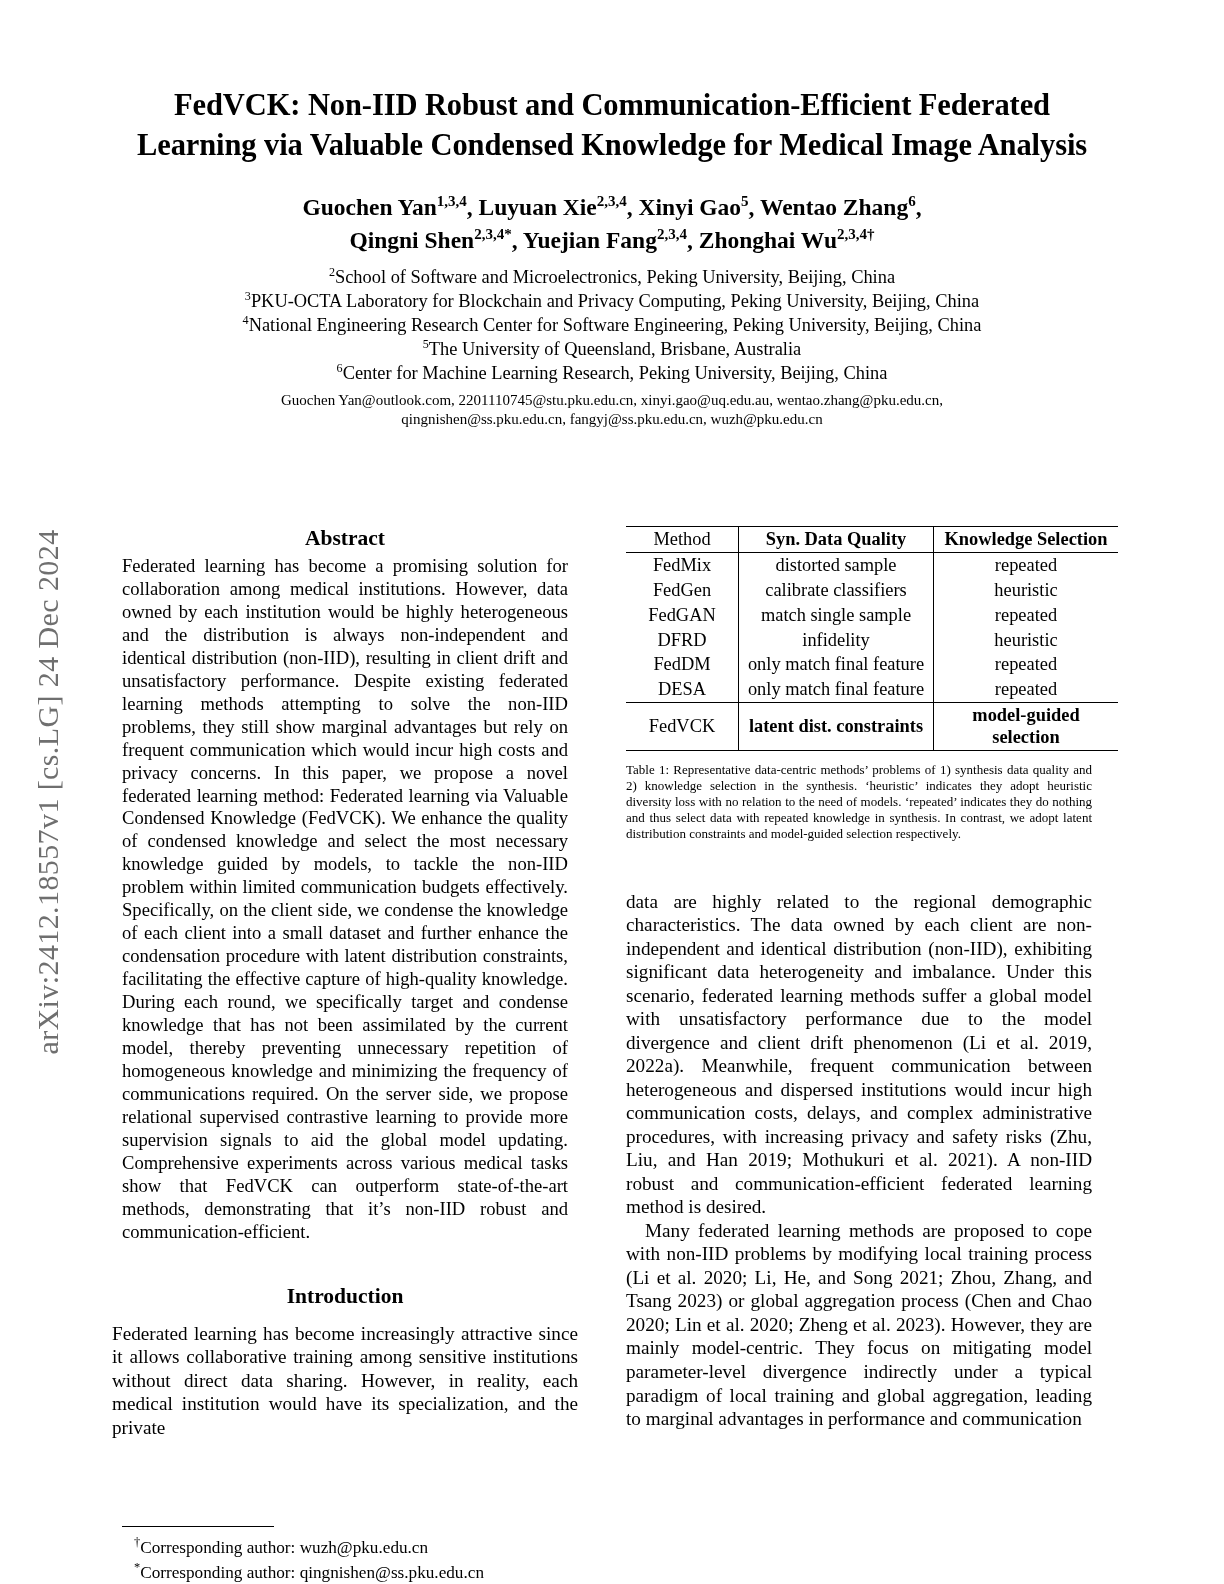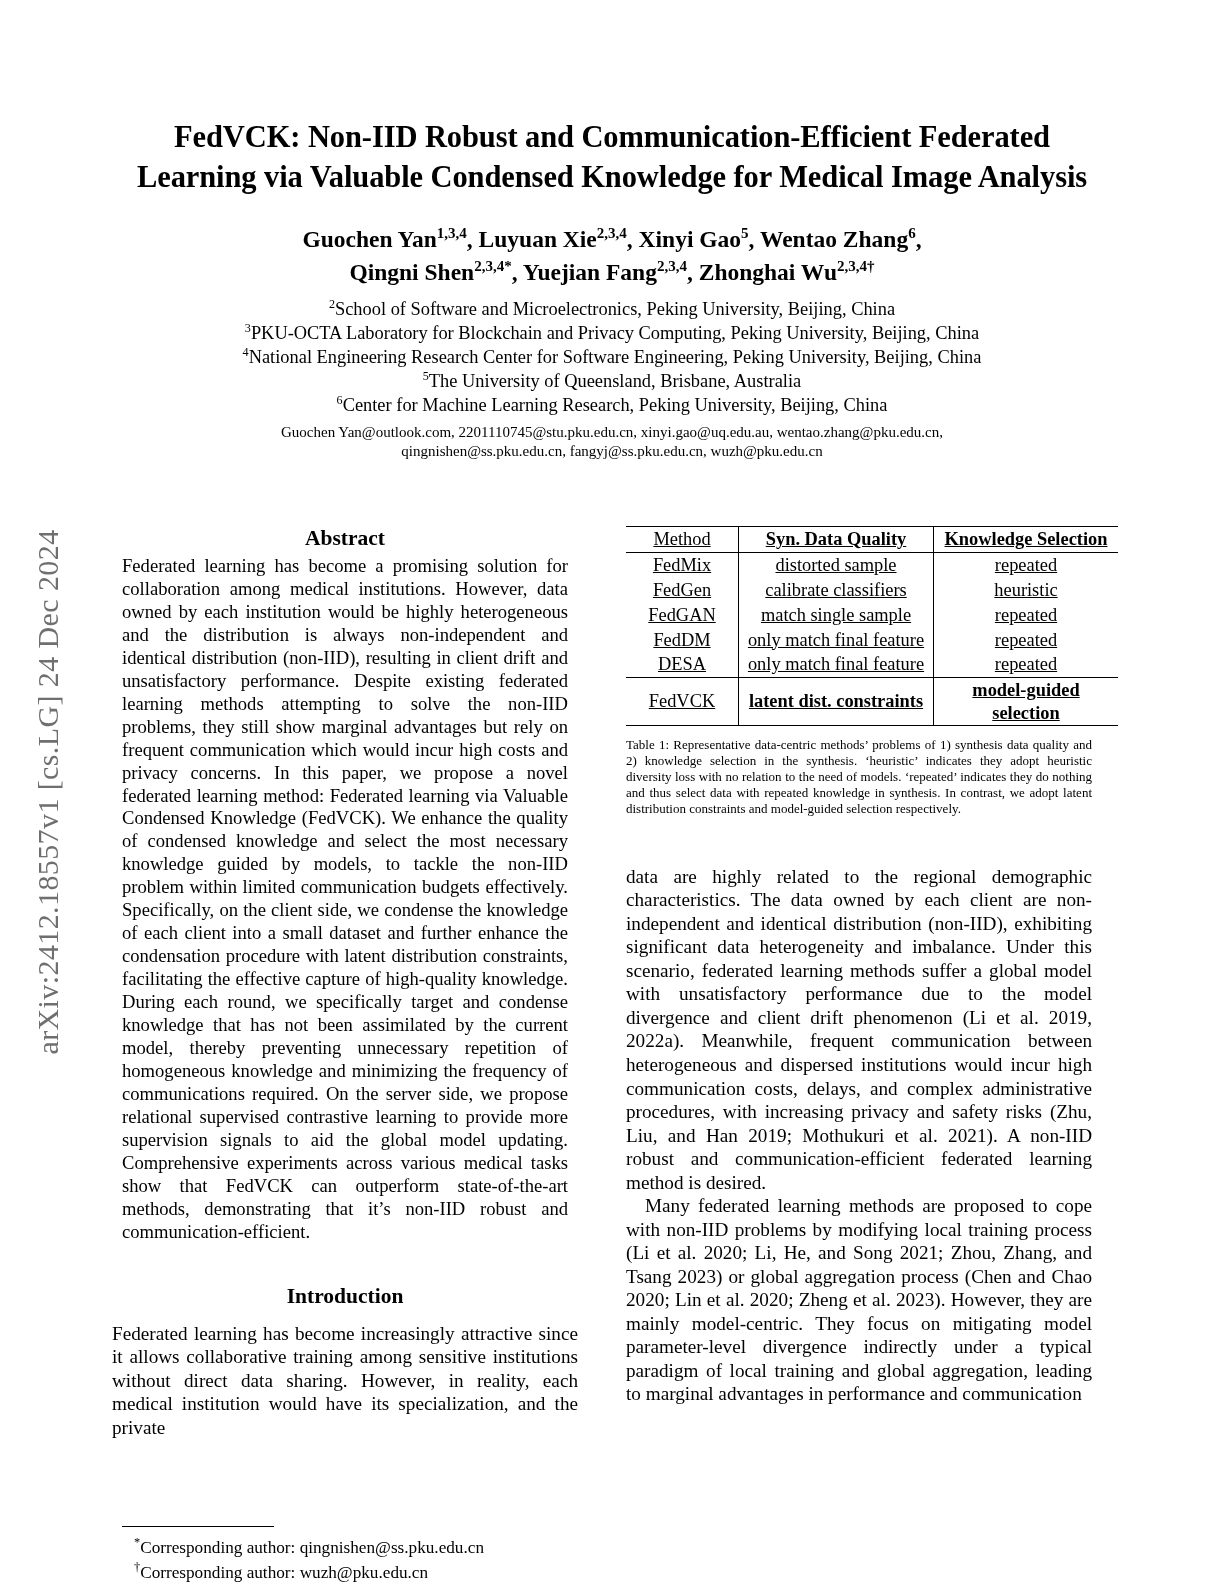--- a/index.html
+++ b/index.html
@@ -41,21 +41,21 @@
   #page {
     position: absolute;
     left: 112px;
     top: 0;
     width: 1000px;
     height: 1584px;
   }
 
   
   #title-block {
-    padding-top: 118px;
+    padding-top: 86px;
     text-align: center;
   }
   #paper-title {
     font-size: 30.5px;
     font-weight: bold;
     line-height: 1.30;
     margin: 0 6px;
     letter-spacing: -0.1px;
   }
   #author-list {
@@ -160,21 +160,20 @@
     font-size: 18.4px;
     margin: 0 0 0 0;
     table-layout: fixed;
   }
   #table1 td, #table1 th {
     padding: 1.2px 4px;
     text-align: center;
     font-weight: normal;
     vertical-align: middle;
     line-height: 1.22;
-    text-decoration: underline;
   }
   #table1 .c-method { width: 104px; }
   #table1 .c-qual   { width: 186px; }
   #table1 .c-sel    { width: 176px; }
   #table1 .vline-l { border-left: 1.1px solid #000; }
   #table1 thead th { font-weight: bold; }
   #table1 thead th.c-method { font-weight: normal; }
   #table1 .rule-top td, #table1 .rule-top th { border-top: 1.4px solid #000; }
   #table1 tr.header-row th { border-bottom: 1.1px solid #000; }
   #table1 tr.final-row td { border-top: 1.1px solid #000; border-bottom: 1.4px solid #000; font-weight: bold; }
@@ -231,22 +230,22 @@
       <div id="abstract-wrap">
         <div class="section-heading" id="abstract-heading">Abstract</div>
         <p class="body-text" id="abstract-text"><span>Federated learning has become a promising solution for collaboration among medical institutions. However, data owned by each institution would be highly heterogeneous and the distribution is always non-independent and identical distribution (non-IID), resulting in client drift and unsatisfactory performance. Despite existing federated learning methods attempting to solve the non-IID problems, they still show marginal advantages but rely on frequent communication which would incur high costs and privacy concerns. In this paper, we propose a novel federated learning method: </span><b>Fed</b><span>erated learning via </span><b>V</b><span>aluable </span><b>C</b><span>ondensed </span><b>K</b><span>nowledge (FedVCK). We enhance the quality of condensed knowledge and select the most necessary knowledge guided by models, to tackle the non-IID problem within limited communication budgets effectively. Specifically, on the client side, we condense the knowledge of each client into a small dataset and further enhance the condensation procedure with latent distribution constraints, facilitating the effective capture of high-quality knowledge. During each round, we specifically target and condense knowledge that has not been assimilated by the current model, thereby preventing unnecessary repetition of homogeneous knowledge and minimizing the frequency of communications required. On the server side, we propose relational supervised contrastive learning to provide more supervision signals to aid the global model updating. Comprehensive experiments across various medical tasks show that FedVCK can outperform state-of-the-art methods, demonstrating that it’s non-IID robust and communication-efficient.</span></p>
       </div>
 
       <div class="section-heading" id="intro-heading">Introduction</div>
       <p class="body-text">Federated learning has become increasingly attractive since it allows collaborative training among sensitive institutions without direct data sharing. However, in reality, each medical institution would have its specialization, and the private</p>
 
       <div id="footnotes">
         <div id="footnote-rule"></div>
+        <p class="footnote-line ind"><sup>†</sup><span>Corresponding author: wuzh@pku.edu.cn</span></p>
         <p class="footnote-line ind"><sup>*</sup><span>Corresponding author: qingnishen@ss.pku.edu.cn</span></p>
-        <p class="footnote-line ind"><sup>†</sup><span>Corresponding author: wuzh@pku.edu.cn</span></p>
       </div>
     </div>
 
     <div class="col" id="col-right">
 
       <table id="table1">
         <thead>
           <tr class="rule-top header-row">
             <th class="c-method">Method</th>
             <th class="c-qual vline-l">Syn. Data Quality</th>
@@ -263,20 +262,25 @@
             <td class="c-method">FedGen</td>
             <td class="c-qual vline-l">calibrate classifiers</td>
             <td class="c-sel vline-l">heuristic</td>
           </tr>
           <tr>
             <td class="c-method">FedGAN</td>
             <td class="c-qual vline-l">match single sample</td>
             <td class="c-sel vline-l">repeated</td>
           </tr>
           <tr>
+            <td class="c-method">DFRD</td>
+            <td class="c-qual vline-l">infidelity</td>
+            <td class="c-sel vline-l">heuristic</td>
+          </tr>
+          <tr>
             <td class="c-method">FedDM</td>
             <td class="c-qual vline-l">only match final feature</td>
             <td class="c-sel vline-l">repeated</td>
           </tr>
           <tr>
             <td class="c-method">DESA</td>
             <td class="c-qual vline-l">only match final feature</td>
             <td class="c-sel vline-l">repeated</td>
           </tr>
           <tr class="final-row">

